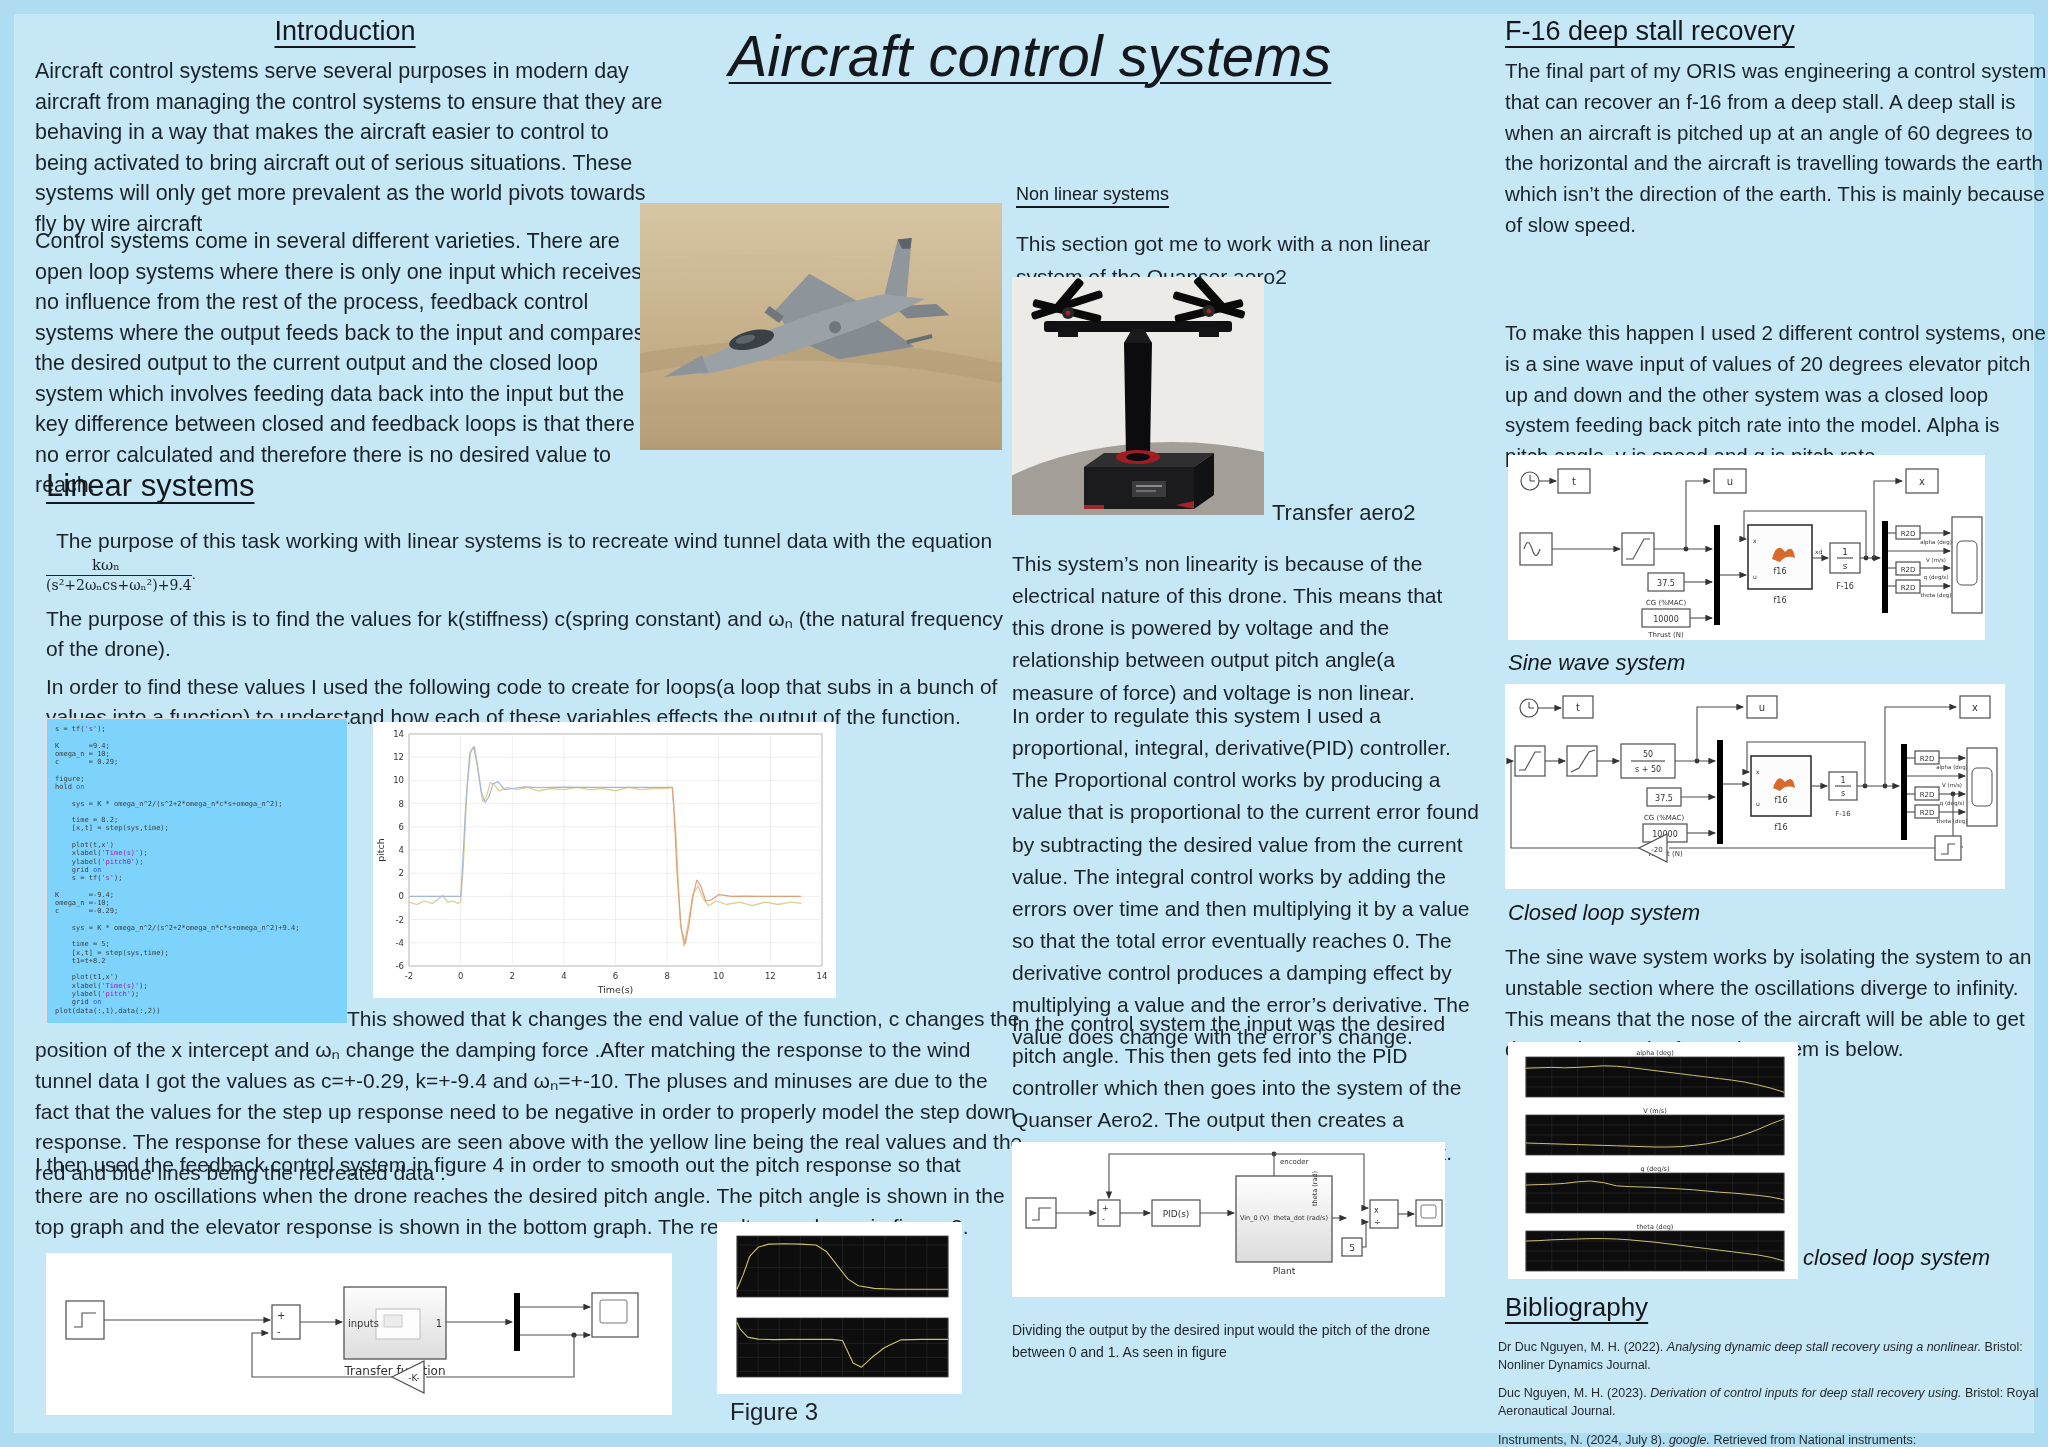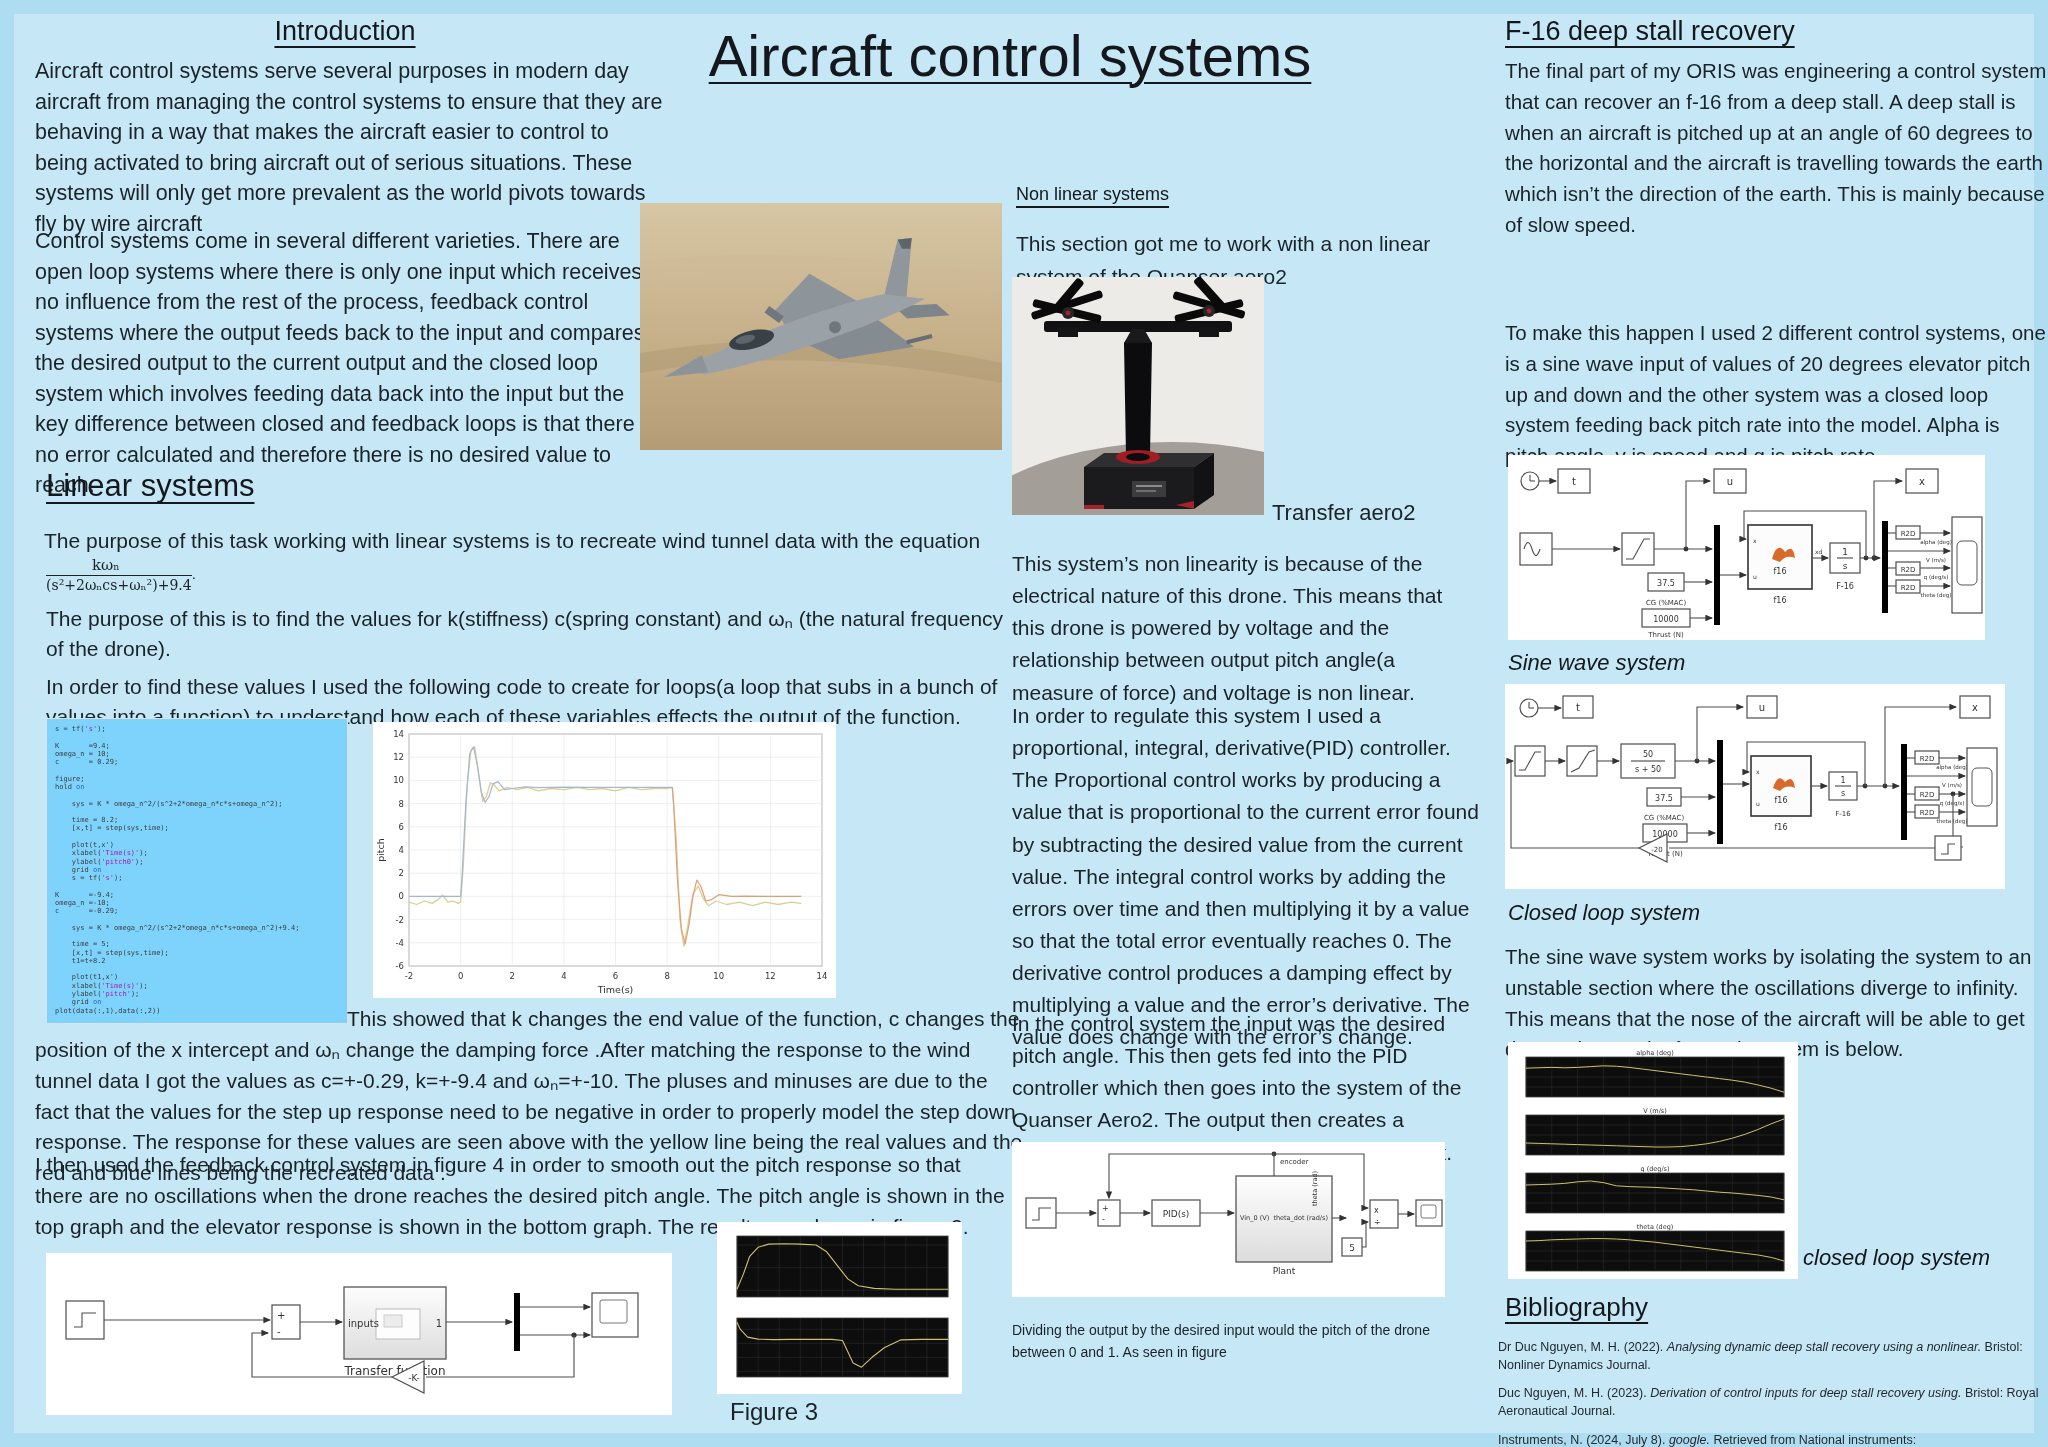--- a/index.html
+++ b/index.html
@@ -57,21 +57,21 @@
         <ellipse cx="112" cy="120" rx="23" ry="9" fill="#3a4046"></ellipse>
         <ellipse cx="106" cy="118" rx="10" ry="4" fill="#5d666d"></ellipse>
         <circle cx="196" cy="128" r="6" fill="#6f767c"></circle>
         <rect x="136" y="92" width="8" height="18" fill="#70777d" transform="rotate(-40 140 101)"></rect>
         <rect x="262" y="158" width="26" height="4" fill="#676e74"></rect>
       </g>
     </svg>
   </div>
 
   <div class="abs hd" style="left:46px;top:468px;font-size:31px;">Linear systems</div>
-  <p class="abs" style="left:44px;top:526px;width:960px;font-size:21px;line-height:1.4;">The purpose of this task working with linear systems is to recreate wind tunnel data with the equation</p>
+  <p class="abs" style="left:56px;top:526px;width:960px;font-size:21px;line-height:1.4;">The purpose of this task working with linear systems is to recreate wind tunnel data with the equation</p>
 
   <div class="abs" style="left:46px;top:556px;">
     <span class="frac">
       <span class="num">kωₙ</span>
       <span class="den">(s²+2ωₙcs+ωₙ²)+9.4</span>
     </span><span style="font-size:15px;">.</span>
   </div>
 
   <p class="abs" style="left:46px;top:604px;width:960px;font-size:21px;line-height:1.45;">The purpose of this is to find the values for k(stiffness) c(spring constant) and ωₙ (the natural frequency of the drone).</p>
   <p class="abs" style="left:46px;top:672px;width:975px;font-size:21px;line-height:1.45;">In order to find these values I used the following code  to create for loops(a loop that subs in a bunch of values into a function) to understand how each of these variables effects the output of the function.</p>
@@ -238,21 +238,21 @@
           <line x1="221" y1="5" x2="221" y2="64" stroke="#2e2e2e" stroke-width="0.6"></line>
           <line x1="10" y1="58.38095238095238" x2="221" y2="58.38095238095238" stroke="#2e2e2e" stroke-width="0.6"></line>
           <line x1="10" y1="44.333333333333336" x2="221" y2="44.333333333333336" stroke="#2e2e2e" stroke-width="0.6"></line>
           <line x1="10" y1="30.285714285714285" x2="221" y2="30.285714285714285" stroke="#2e2e2e" stroke-width="0.6"></line>
           <line x1="10" y1="16.23809523809524" x2="221" y2="16.23809523809524" stroke="#2e2e2e" stroke-width="0.6"></line>
           <polyline points="10.0,9.2 13.2,16.2 20.6,24.1 31.1,26.1 46.9,26.6 62.8,26.4 83.8,26.4 105.0,26.4 115.5,27.5 120.8,38.7 126.1,50.0 134.5,54.2 145.0,44.3 157.7,34.5 173.5,26.9 194.6,26.4 221.0,26.4" fill="none" stroke="#cfc06e" stroke-width="1.1" stroke-linejoin="round"></polyline>
         </svg></div>
   </div>
   <div class="abs" style="left:730px;top:1398px;font-size:24px;">Figure 3</div>
 
-  <div class="abs hd" style="left:620px;top:22px;width:780px;text-align:center;font-size:58px;">Aircraft control systems</div>
+  <div class="abs hd" style="left:640px;top:22px;width:780px;text-align:center;font-size:58px;font-style:italic;">Aircraft control systems</div>
 
   <div class="abs hd" style="left:1016px;top:184px;font-size:18px;">Non linear systems</div>
   <p class="abs" style="left:1016px;top:228px;width:460px;font-size:21px;line-height:1.55;">This section got me to work with  a non linear system of the Quanser aero2</p>
 
   <div class="abs" style="left:1012px;top:277px;width:252px;height:238px;">
     <svg width="252" height="238" viewBox="0 0 252 238">
       <rect width="252" height="238" fill="#edebe8"></rect>
       <ellipse cx="160" cy="290" rx="235" ry="125" fill="#a49e99"></ellipse>
       <g>
         <polygon points="72,190 182,190 182,232 72,232" fill="#1b1b1d"></polygon>

